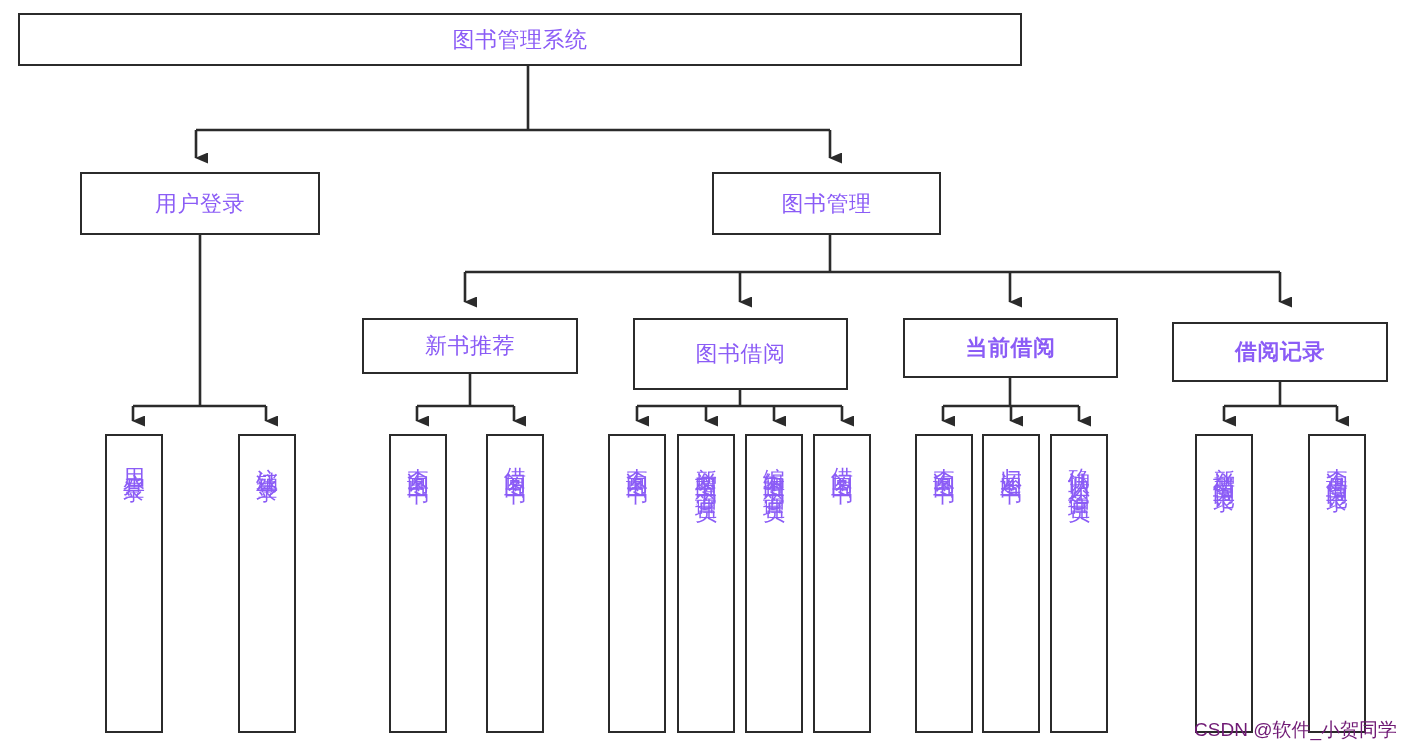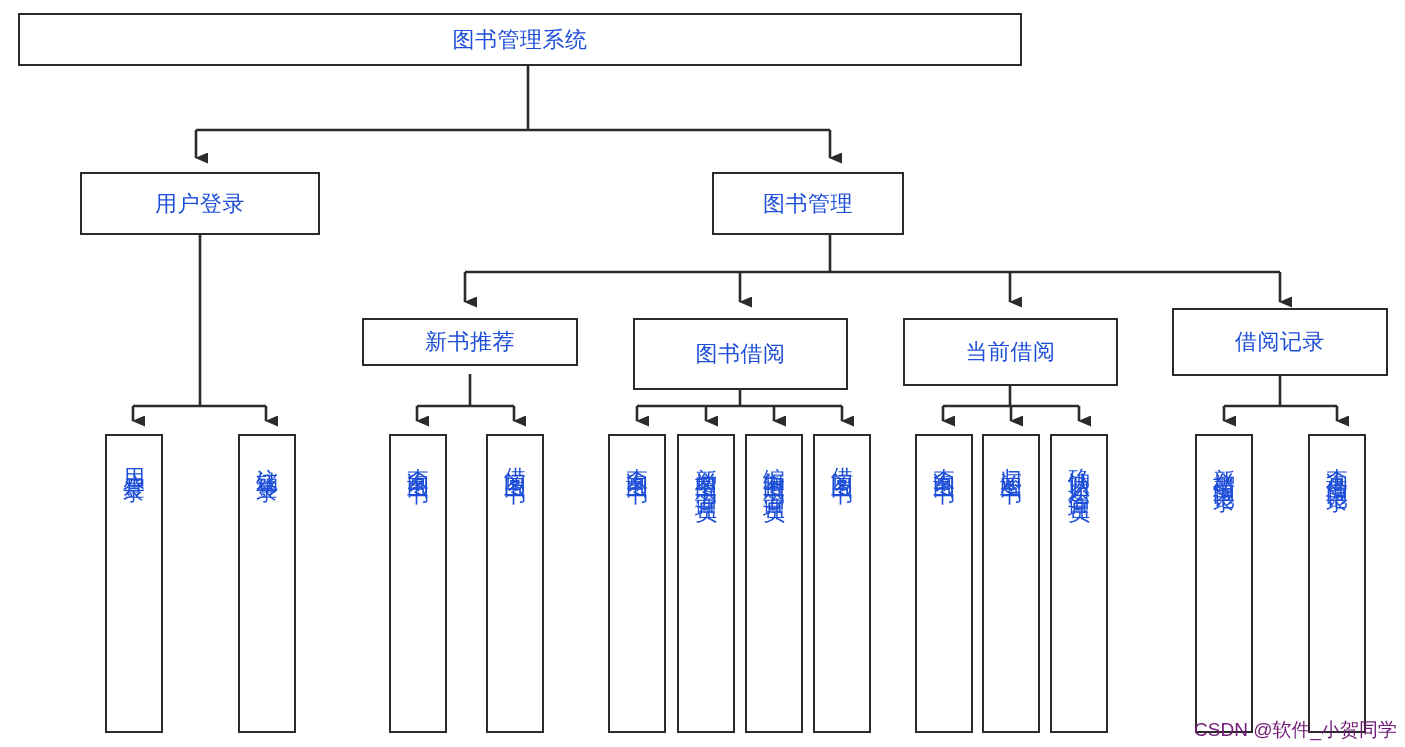--- a/index.html
+++ b/index.html
@@ -10,21 +10,21 @@
   #canvas{position:relative;width:1405px;height:747px;background:#ffffff;}
   svg#wires{position:absolute;left:0;top:0;width:1405px;height:747px;}
   .node{
     position:absolute;
     box-sizing:border-box;
     background:#ffffff;
     border:2px solid #2b2b2b;
     display:flex;
     align-items:center;
     justify-content:center;
-    color:#1d4ed8;
+    color:#8b5cf6;
   }
   .node .lbl{
     display:block;
     text-align:center;
     line-height:1.16;
     letter-spacing:0.5px;
   }
   .h-node .lbl{font-size:22px;}
   .root .lbl{font-size:22px;}
   
@@ -101,34 +101,34 @@
     </g>
   </svg>
 
   <div class="node root h-node" style="left:18px;top:13px;width:1004px;height:53px;">
     <span class="lbl">图书管理系统</span>
   </div>
 
   <div class="node h-node" style="left:80px;top:172px;width:240px;height:63px;">
     <span class="lbl">用户登录</span>
   </div>
-  <div class="node h-node" style="left:712px;top:172px;width:192px;height:63px;">
+  <div class="node h-node" style="left:712px;top:172px;width:229px;height:63px;">
     <span class="lbl">图书管理</span>
   </div>
 
-  <div class="node h-node" style="left:362px;top:318px;width:216px;height:48px;">
+  <div class="node h-node" style="left:362px;top:318px;width:216px;height:56px;">
     <span class="lbl">新书推荐</span>
   </div>
   <div class="node h-node" style="left:633px;top:318px;width:215px;height:72px;">
     <span class="lbl">图书借阅</span>
   </div>
-  <div class="node h-node" style="left:903px;top:318px;width:215px;height:68px;">
+  <div class="node h-node" style="left:903px;top:318px;width:215px;height:60px;font-weight:bold;">
     <span class="lbl">当前借阅</span>
   </div>
-  <div class="node h-node" style="left:1172px;top:308px;width:216px;height:68px;">
+  <div class="node h-node" style="left:1172px;top:322px;width:216px;height:60px;font-weight:bold;">
     <span class="lbl">借阅记录</span>
   </div>
 
   <div class="node v-node" style="left:105px;top:434px;width:58px;height:299px;">
     <span class="lbl">用户登录</span>
   </div>
   <div class="node v-node" style="left:238px;top:434px;width:58px;height:299px;">
     <span class="lbl">注销登录</span>
   </div>
 

